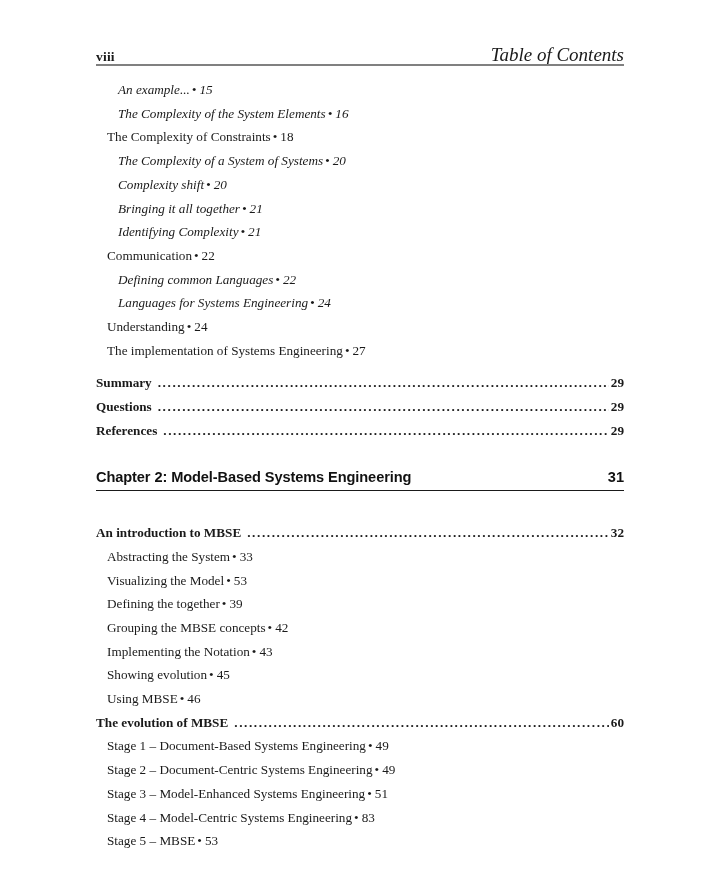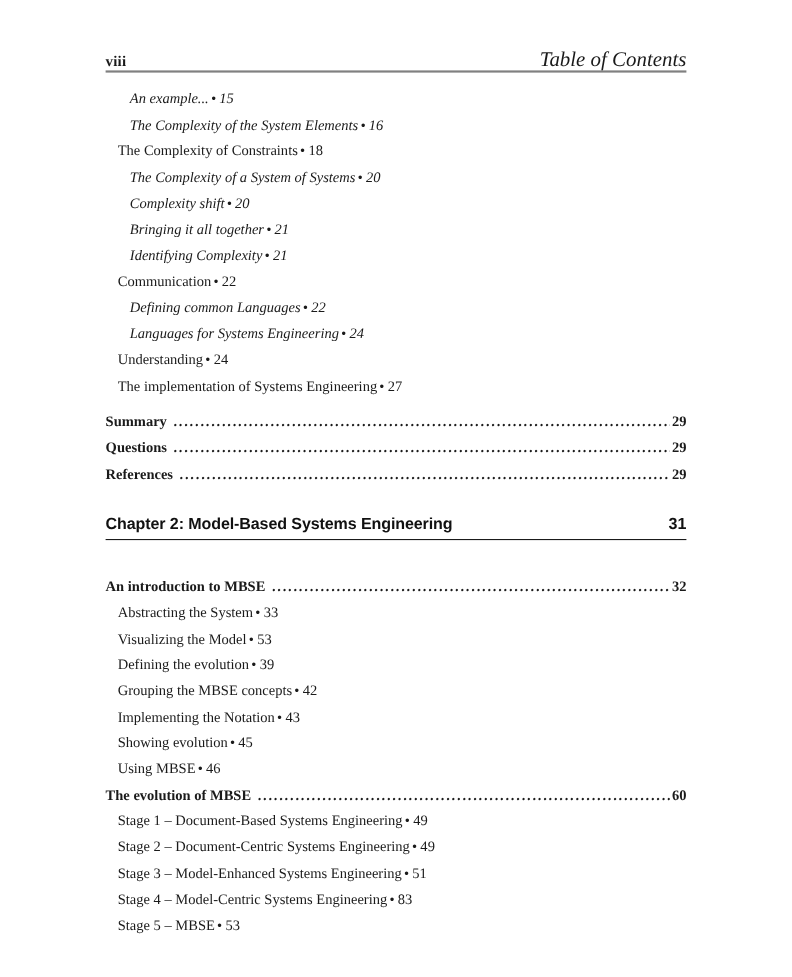--- a/index.html
+++ b/index.html
@@ -184,21 +184,21 @@
     </div>
 
     <div class="block" id="group-chapter2">
         <div class="leader-entry">
           <span class="le-label">An introduction to MBSE</span>
           <span class="le-dots">.......................................................................................................................................................................................................</span>
           <span class="le-page">32</span>
         </div>
         <div class="entry lvl1"><span>Abstracting the System</span><span class="sep">•</span><span>33</span></div>
         <div class="entry lvl1"><span>Visualizing the Model</span><span class="sep">•</span><span>53</span></div>
-        <div class="entry lvl1"><span>Defining the evolution</span><span class="sep">•</span><span>39</span></div>
+        <div class="entry lvl1"><span>Defining the together</span><span class="sep">•</span><span>39</span></div>
         <div class="entry lvl1"><span>Grouping the MBSE concepts</span><span class="sep">•</span><span>42</span></div>
         <div class="entry lvl1"><span>Implementing the Notation</span><span class="sep">•</span><span>43</span></div>
         <div class="entry lvl1"><span>Showing evolution</span><span class="sep">•</span><span>45</span></div>
         <div class="entry lvl1"><span>Using MBSE</span><span class="sep">•</span><span>46</span></div>
         <div class="leader-entry">
           <span class="le-label">The evolution of MBSE</span>
           <span class="le-dots">.......................................................................................................................................................................................................</span>
           <span class="le-page">60</span>
         </div>
         <div class="entry lvl1"><span>Stage 1 – Document-Based Systems Engineering</span><span class="sep">•</span><span>49</span></div>

